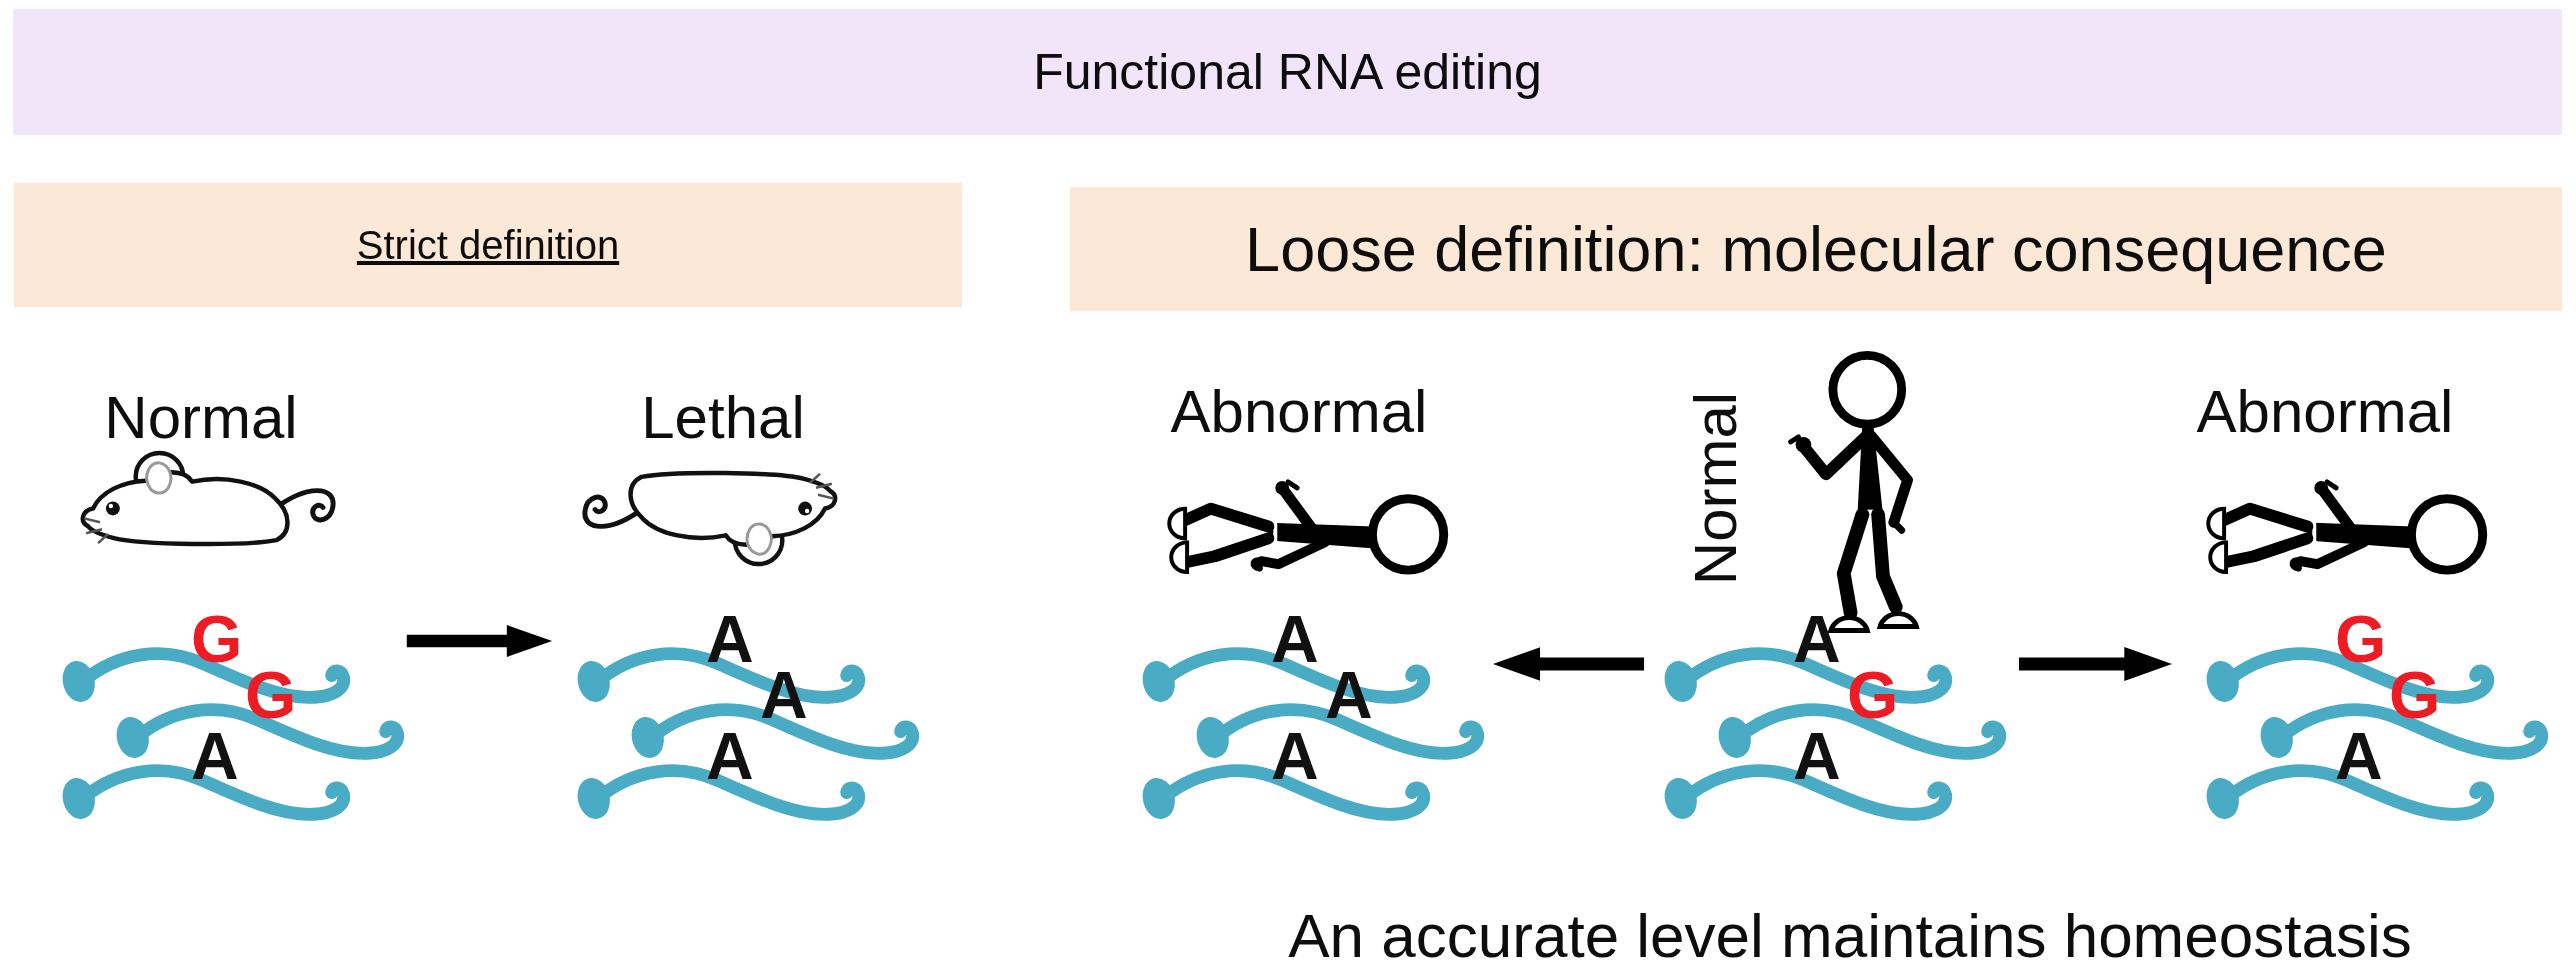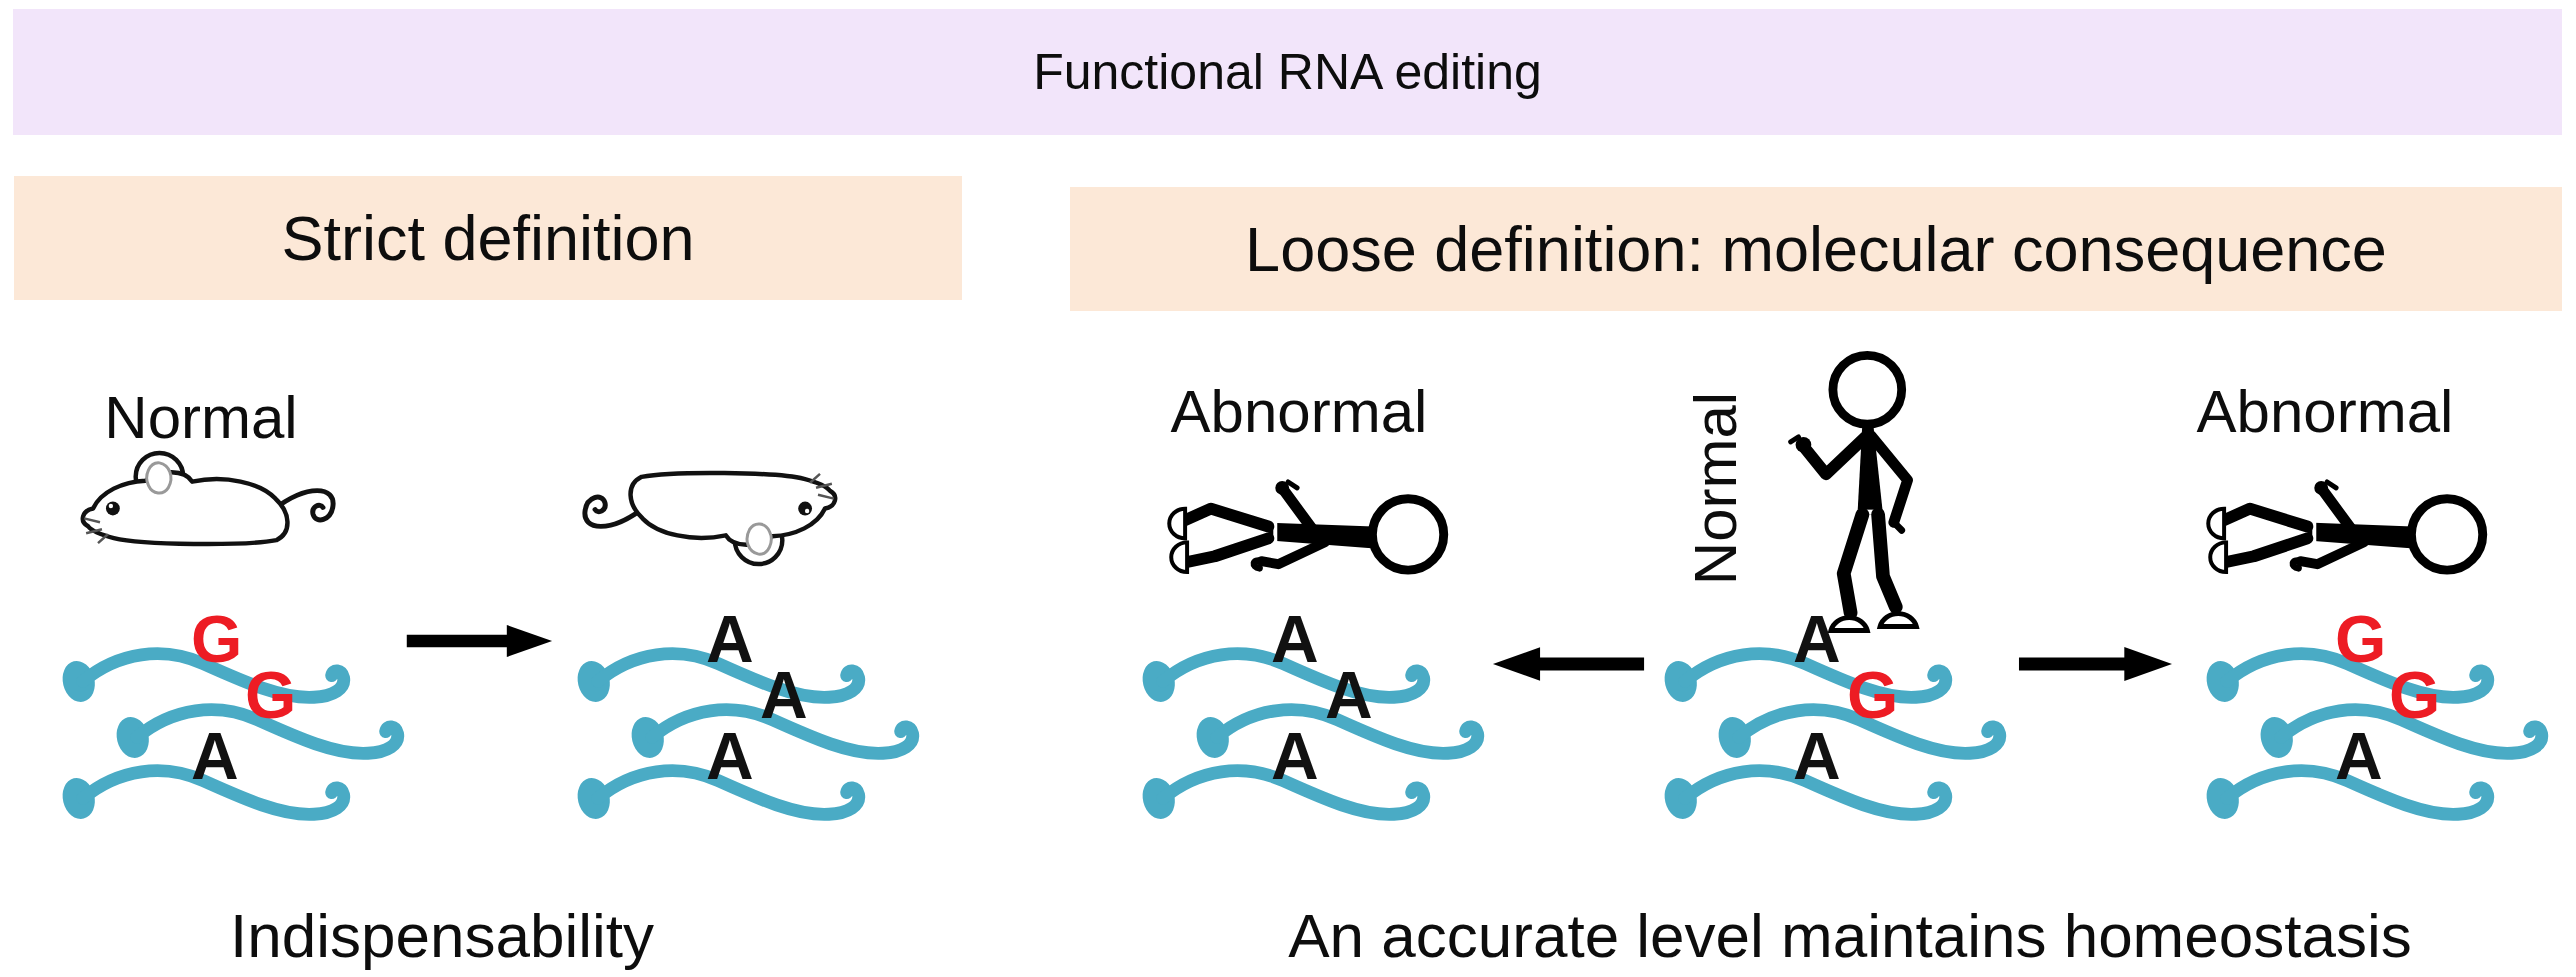--- a/index.html
+++ b/index.html
@@ -2,21 +2,21 @@
 <html><head>
 <meta charset="utf-8">
 <style>
   html,body{margin:0;padding:0;background:#fff;}
   .canvas{
     position:relative;width:2576px;height:978px;background:#ffffff;
     font-family:"Liberation Sans",sans-serif;color:#0d0d0d;overflow:hidden;
   }
   .bar{position:absolute;display:flex;align-items:center;justify-content:center;}
   .title-bar{left:13px;top:9px;width:2549px;height:126px;font-size:50px;}
-  .hdr-left{left:14px;top:176px;width:948px;height:124px;font-size:63px;}
+  .hdr-left{left:14px;top:183px;width:948px;height:124px;font-size:40px;text-decoration:underline;}
   .hdr-right{left:1070px;top:187px;width:1492px;height:124px;font-size:63px;}
   .lbl{position:absolute;font-size:60px;text-align:center;line-height:1.05;}
   .caption{position:absolute;font-size:62px;text-align:center;}
   .v-label{
     position:absolute;left:1610px;top:383px;width:211px;height:211px;
     display:flex;align-items:center;justify-content:center;
     transform:rotate(-90deg);font-size:60px;
   }
   .art{position:absolute;}
   .flip180{transform:rotate(180deg);}
@@ -40,20 +40,21 @@
   </div>
 
   <div class="bar hdr-left" style="background: rgb(252, 232, 215);">
     <span>Strict definition</span>
   </div>
   <div class="bar hdr-right" style="background: rgb(252, 232, 215);">
     <span>Loose definition: molecular consequence</span>
   </div>
 
   <div class="lbl" style="left:52px;top:386px;width:298px">Normal</div>
+  <div class="lbl" style="left:574px;top:386px;width:298px">Lethal</div>
 
   <div class="art" style="left:76px;top:447px">
     <svg viewBox="0 0 270 112" width="268" height="111">
       <path d="M198,64 C234,36 262,40 259,60 C257,74 242,78 239,68 C237,60 246,56 249,61" fill="none" stroke="#111" stroke-width="5" stroke-linecap="round"></path>
       <circle cx="84" cy="30" r="24" fill="#fff" stroke="#111" stroke-width="4.5"></circle>
       <path d="M12,80 C3,75 6,64 17,62 C25,45 47,35 70,34 C84,22 110,23 117,35 C150,28 186,36 201,52 C216,66 218,86 202,94 C170,100 66,99 38,92 C23,88 15,84 12,80 Z" fill="#fff" stroke="#111" stroke-width="4.5" stroke-linejoin="round"></path>
       <path d="M84,16 C94,18 99,30 93,41 C88,49 77,48 73,39 C68,29 74,15 84,16 Z" fill="#fff" stroke="#999" stroke-width="3"></path>
       <circle cx="37" cy="62" r="7" fill="#111"></circle>
       <circle cx="35" cy="59.5" r="2.2" fill="#fff"></circle>
       <path d="M24,76 L8,72 M26,83 L10,87 M32,88 L22,97" stroke="#555" stroke-width="2.5" fill="none"></path>
@@ -119,21 +120,20 @@
       </div>
       <div class="rna-row r2">
         <svg viewBox="0 0 330 84" width="328" height="83">
           <ellipse cx="20" cy="46" rx="16" ry="21" transform="rotate(-14 20 46)" fill="#4aabc5"></ellipse>
           <path d="M24,46 C60,16 106,10 146,28 C186,46 226,64 258,62 C278,61 290,53 288,42 C286,34 277,33 276,40" stroke="#4aabc5" stroke-width="13" fill="none" stroke-linecap="round"></path>
         </svg>
         <span class="base" style="color: rgb(17, 17, 17);">A</span>
       </div>
     </div>
 
-  <div class="caption" style="left:94px;top:900px;width:696px">Indispensability</div>
 
   <div class="lbl" style="left:1150px;top:380px;width:298px">Abnormal</div>
   <div class="v-label">Normal</div>
   <div class="lbl" style="left:2176px;top:380px;width:298px">Abnormal</div>
 
   <div class="art" style="left:1161px;top:475px">
     <svg viewBox="0 0 292 110" width="290" height="109">
       <circle cx="249" cy="60" r="36" fill="#fff" stroke="#000" stroke-width="9"></circle>
       <path d="M108,48 L214,52 L212,74 L108,66 Z" fill="#000"></path>
       <rect x="113" y="46" width="4" height="22" fill="#fff"></rect>

